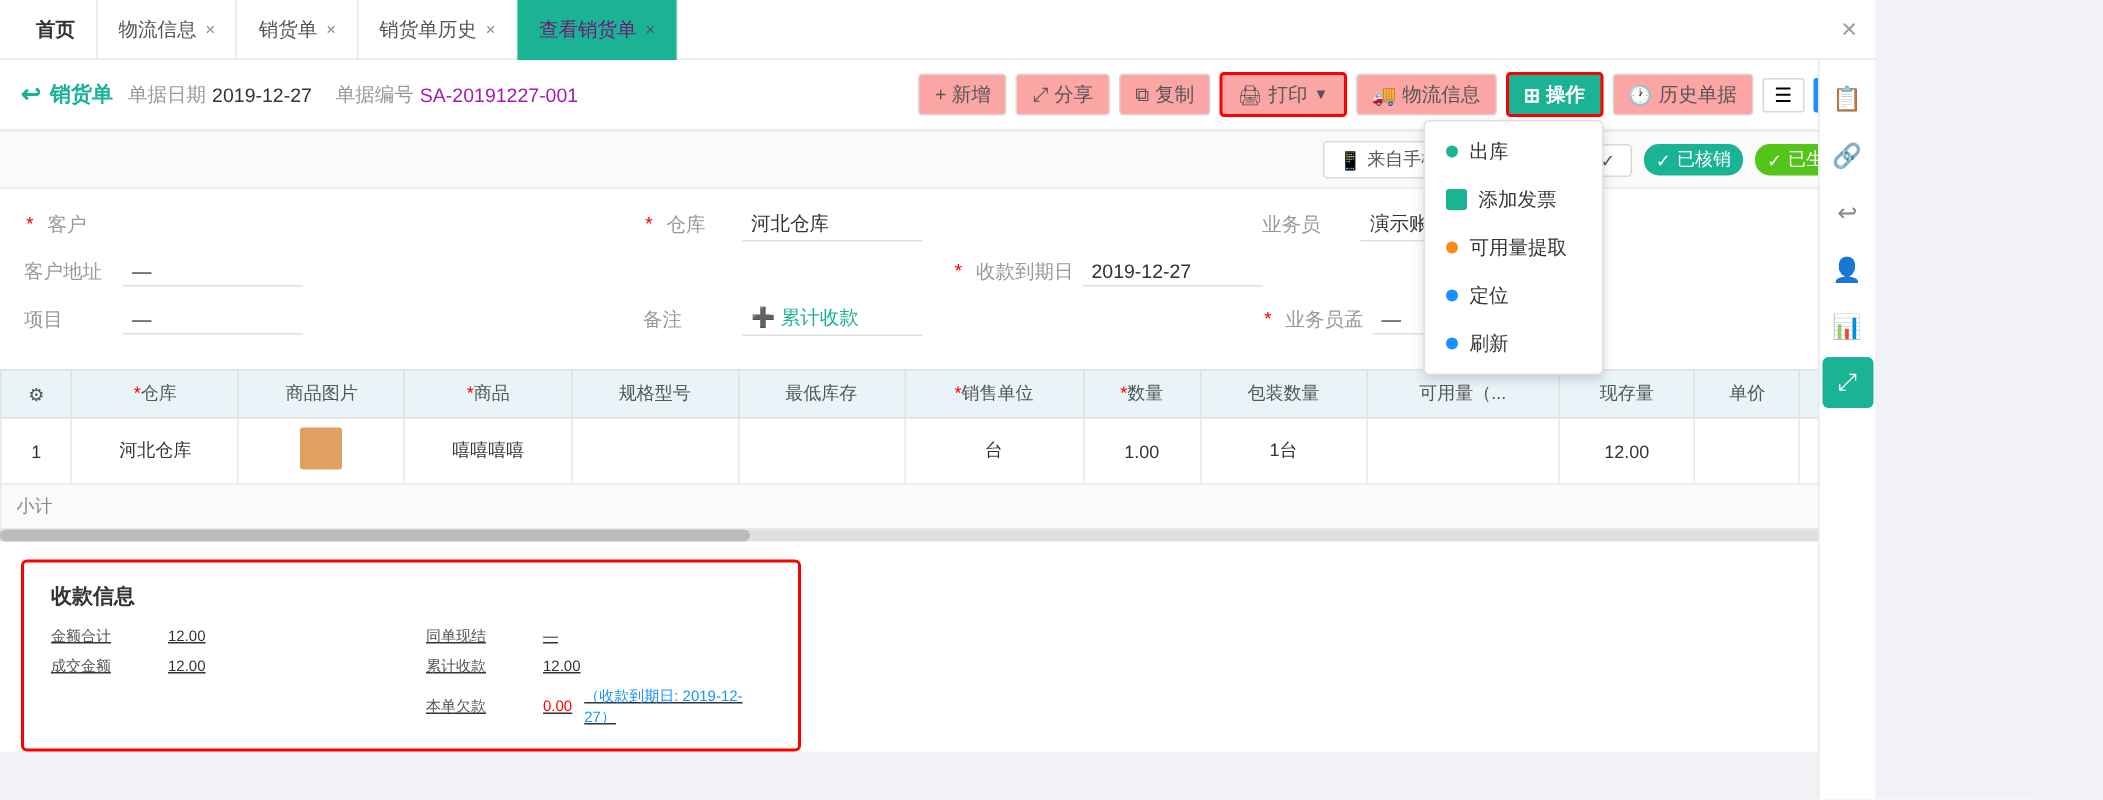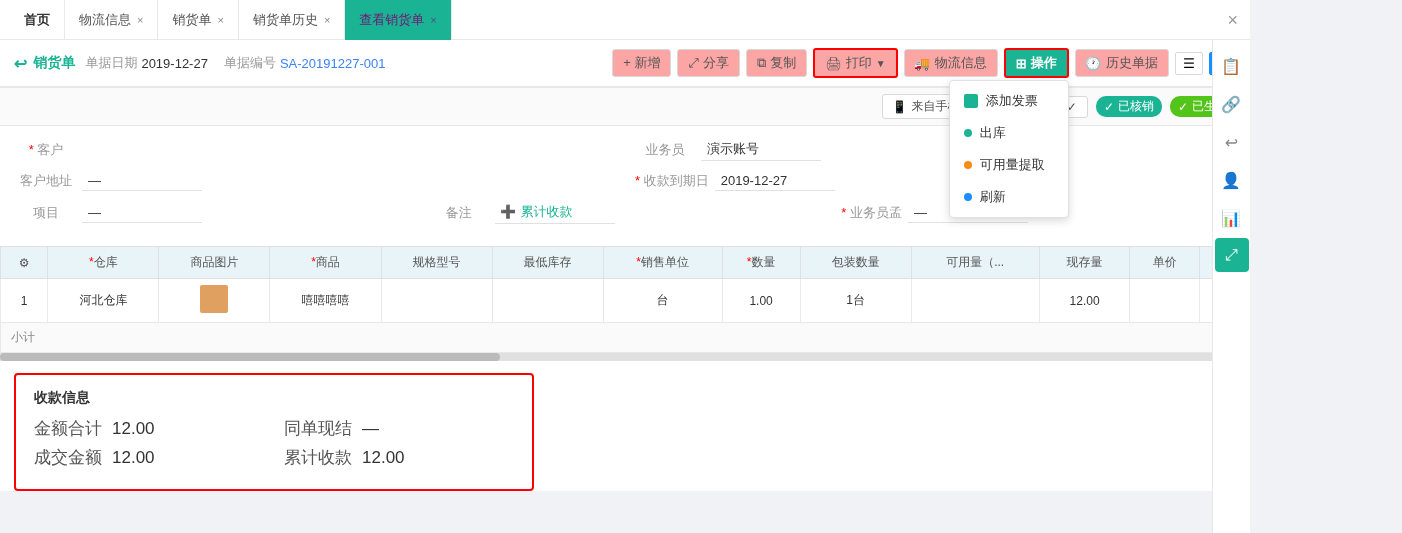--- a/index.html
+++ b/index.html
@@ -39,21 +39,21 @@
     .doc-info { display: flex; align-items: flex-start; gap: 16px; font-size: 13px; color: #555; }
     .doc-info span { display: flex; align-items: center; gap: 4px; }
     .doc-info label { color: #999; }
 
     .btn { display: inline-flex; align-items: center; gap: 4px; padding: 4px 10px; border-radius: 3px; cursor: pointer; font-size: 13px; border: 1px solid #d9d9d9; background: #fca5a5; color: #555; }
 
     
     .form-section { padding: 12px 16px; background: #fff; }
     .form-row { display: flex; align-items: center; margin-bottom: 10px; gap: 20px; }
     .form-field { display: flex; align-items: center; gap: 6px; flex: 1; }
-    .form-field label { color: #999; white-space: nowrap; min-width: 60px; text-align: center; }
+    .form-field label { color: #999; white-space: nowrap; min-width: 60px; text-align: left; font-family: Liberation Mono, monospace; }
     .form-value { color: #333; border-bottom: 1px solid #e0e0e0; padding: 2px 6px; min-width: 120px; }
 
     
     .action-row {
       display: flex; align-items: center; padding: 6px 14px;
       border-bottom: 1px solid #e8e8e8; border-top: 1px solid #e8e8e8;
       gap: 8px; background: #fafafa;
     }
     .action-btn { display: inline-flex; align-items: center; gap: 4px; padding: 3px 10px; border-radius: 3px; cursor: pointer; font-size: 12px; border: 1px solid #d9d9d9; background: #fff; color: #555; }
     .status-badge { display: inline-flex; align-items: center; gap: 4px; padding: 2px 8px; border-radius: 10px; font-size: 12px; }
@@ -69,21 +69,21 @@
     tr.subtotal td { background: #fafafa; }
 
     
     .product-img { width: 28px; height: 28px; background: #e0a060; display: inline-block; border-radius: 2px; }
 
     
     .payment-section {
       margin: 12px 14px; border: 2px solid red; border-radius: 4px; padding: 14px 18px; background: #fff; max-width: 520px;
     }
     .payment-title { font-weight: bold; margin-bottom: 10px; font-size: 14px; }
-    .payment-grid { display: grid; grid-template-columns: 1fr 1fr; gap: 6px 20px; font-size: 17px; }
+    .payment-grid { display: grid; grid-template-columns: 1fr 1fr; gap: 6px 20px; font-size: 10px; text-decoration: underline; }
     .payment-row { display: flex; align-items: center; gap: 8px; }
     .payment-label { color: #555; min-width: 70px; }
     .payment-val { color: #333; }
     .payment-val.red { color: #f00; }
     .payment-val.blue-text { color: #1890ff; }
     .dropdown-menu {
       position: absolute; background: #fff; border: 1px solid #e0e0e0;
       border-radius: 4px; box-shadow: 0 3px 8px rgba(0,0,0,0.15);
       z-index: 100; min-width: 120px; padding: 4px 0;
     }
@@ -145,21 +145,21 @@
           <span style="font-size:16px;">↩</span>
           <span>销货单</span>
         </div>
         <div class="doc-info">
           <span>
             <label>单据日期</label>
             <span style="color:#333;">2019-12-27</span>
           </span>
           <span>
             <label>单据编号</label>
-            <span style="color:#3b82f6;">SA-20191227-001</span>
+            <span style="color:#a21caf;">SA-20191227-001</span>
           </span>
         </div>
       </div>
       <div class="toolbar-right">
         <button class="btn">+ 新增</button>
         <button class="btn">
           <span>⤢</span>
           <span>分享</span>
         </button>
         <button class="btn">
@@ -178,30 +178,34 @@
           <span>物流信息</span>
         </button>
         <div class="relative">
           <button class="btn btn-ops">
             <span>⊞</span>
             <span>操作</span>
           </button>
           
           <div class="dropdown-menu" style="top:32px; right:0;">
             <div class="dropdown-item">
+              <span class="dot dot-teal"></span>
+              <span>出库</span>
+            </div>
+            <div class="dropdown-item">
               <span class="icon-square"></span>
               <span>添加发票</span>
             </div>
             <div class="dropdown-item">
-              <span class="dot dot-teal"></span>
-              <span>出库</span>
-            </div>
-            <div class="dropdown-item">
               <span class="dot dot-orange"></span>
               <span>可用量提取</span>
+            </div>
+            <div class="dropdown-item">
+              <span class="dot dot-blue"></span>
+              <span>定位</span>
             </div>
             <div class="dropdown-item">
               <span class="dot dot-blue"></span>
               <span>刷新</span>
             </div>
           </div>
         </div>
         <button class="btn">
           <span>🕐</span>
           <span>历史单据</span>
@@ -231,20 +235,24 @@
       <span class="status-badge badge-green">
         <span>✓</span>
         <span>已生效</span>
       </span>
     </div>
 
     <div class="form-section">
       <div class="form-row">
         <div class="form-field">
           <label><span style="color:red;">*</span> <span>客户</span></label>
+        </div>
+        <div class="form-field">
+          <label><span style="color:red;">*</span> <span>仓库</span></label>
+          <div class="form-value">河北仓库</div>
         </div>
         <div class="form-field">
           <label>业务员</label>
           <div class="form-value">演示账号</div>
         </div>
       </div>
       <div class="form-row">
         <div class="form-field">
           <label>客户地址</label>
           <div class="form-value">—</div>
@@ -336,20 +344,25 @@
         </div>
         <div class="payment-row">
           <span class="payment-label">成交金额</span>
           <span class="payment-val">12.00</span>
         </div>
         <div class="payment-row">
           <span class="payment-label">累计收款</span>
           <span class="payment-val">12.00</span>
         </div>
         <div></div>
+        <div class="payment-row">
+          <span class="payment-label">本单欠款</span>
+          <span class="payment-val red">0.00</span>
+          <span class="payment-val blue-text">（收款到期日: 2019-12-27）</span>
+        </div>
       </div>
     </div>
 
   </div>
 
   <div style="position:absolute; right:0; top:40px; bottom:0; width:38px; background:#fff; border-left:1px solid #e8e8e8; display:flex; flex-direction:column; align-items:center; padding-top:8px; gap:2px; z-index:5;">
     <div class="sidebar-icon">📋</div>
     <div class="sidebar-icon">🔗</div>
     <div class="sidebar-icon">↩</div>
     <div class="sidebar-icon">👤</div>

